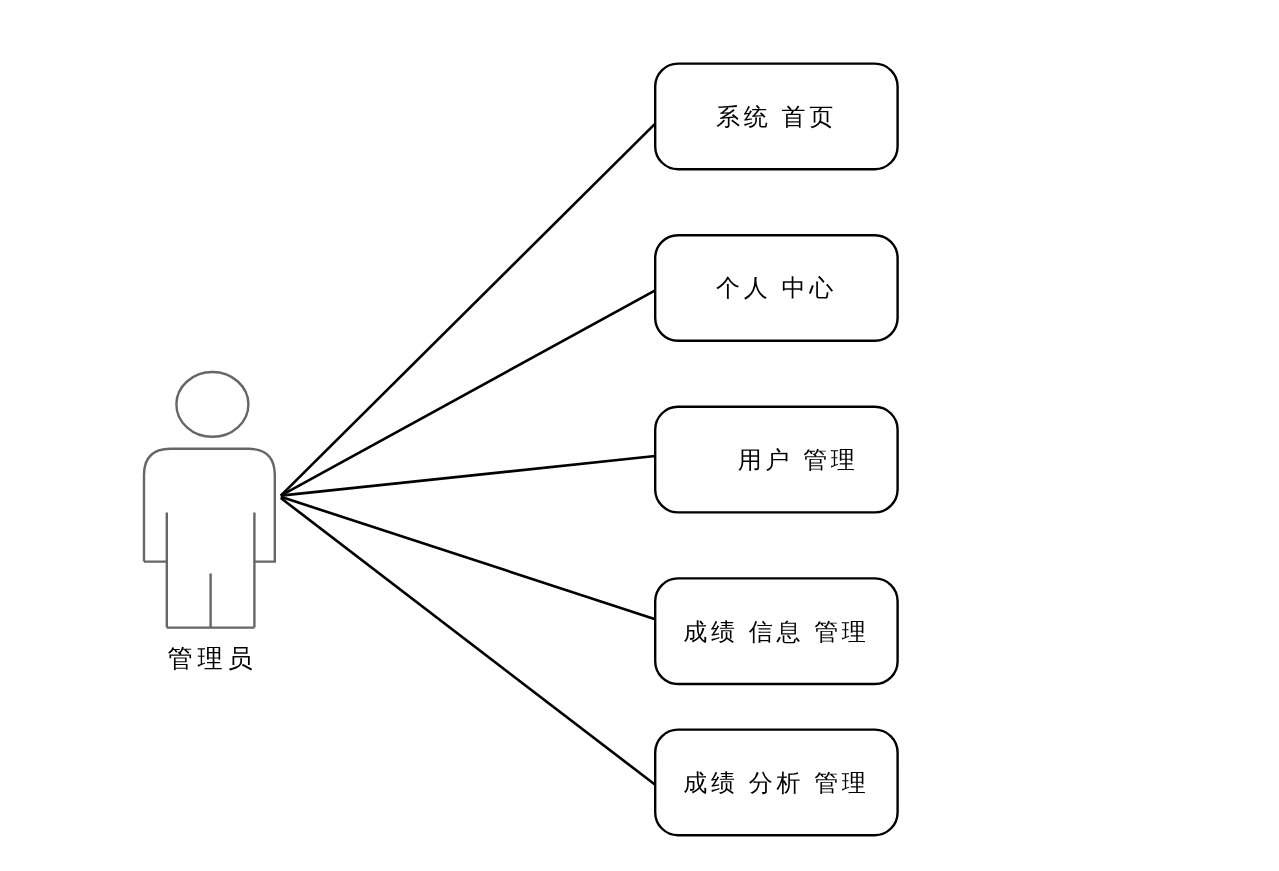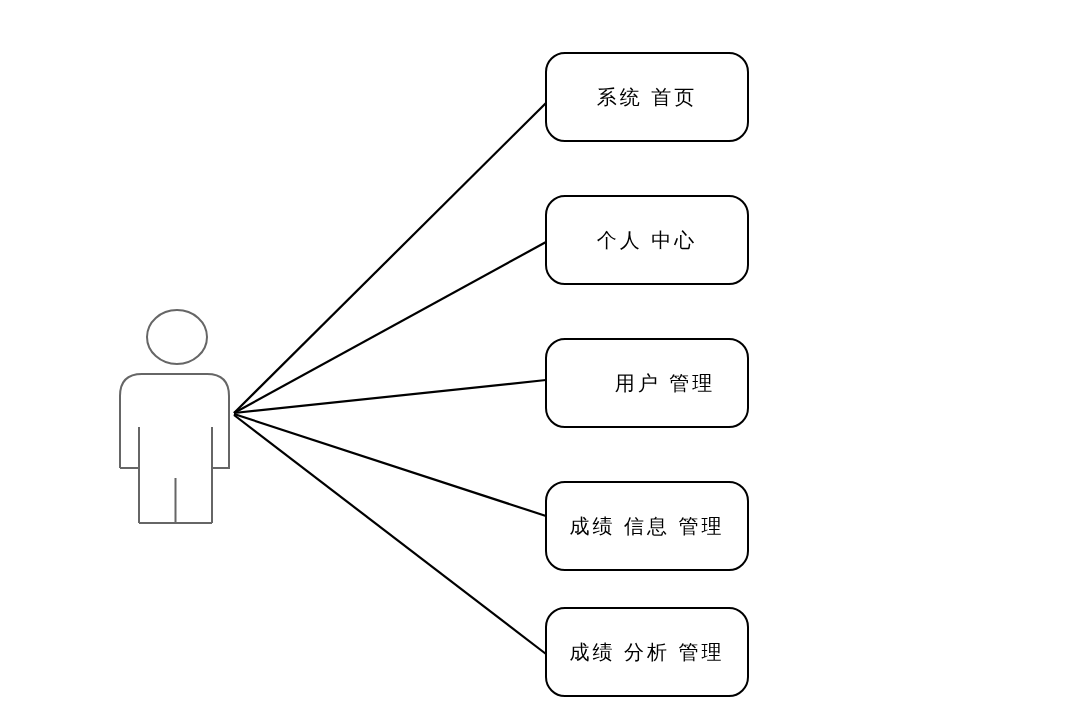--- a/index.html
+++ b/index.html
@@ -95,15 +95,16 @@
   <div class="usecase-box usecase-3">
     <span>用户 管理</span>
   </div>
   <div class="usecase-box usecase-4">
     <span>成绩 信息 管理</span>
   </div>
   <div class="usecase-box usecase-5">
     <span>成绩 分析 管理</span>
   </div>
 
+  <div class="actor-label">管理员</div>
 
 
 </div>
 
 </body></html>

